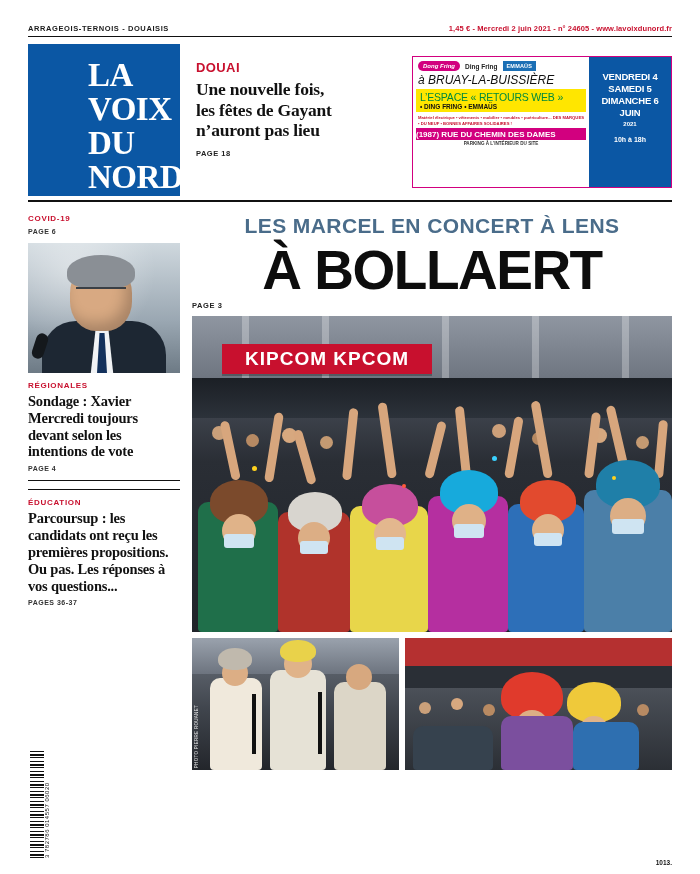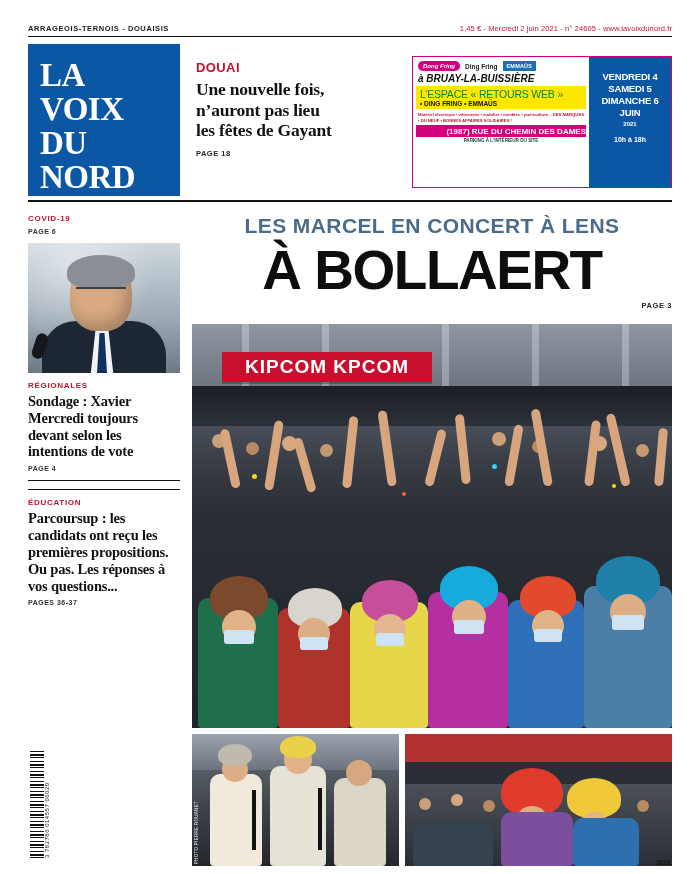--- a/index.html
+++ b/index.html
@@ -30,21 +30,21 @@
     width: 644px;
     display: flex;
     justify-content: space-between;
     align-items: baseline;
     font-size: 7.5px;
     letter-spacing: 0.6px;
     font-weight: bold;
     color: #1a1a1a;
   }
   .topstrip .right {
-    font-weight: normal;
+    font-weight: bold;
     letter-spacing: 0.1px;
     color: #c8102e;
   }
   .topline {
     position: absolute;
     left: 28px;
     top: 36px;
     width: 644px;
     height: 1px;
     background: #111;
@@ -61,20 +61,21 @@
     color: #fff;
     box-sizing: border-box;
     padding: 14px 10px 10px 12px;
   }
   .masthead .line {
     font-family: "Liberation Serif", serif;
     font-weight: bold;
     font-size: 33px;
     line-height: 1.03;
     letter-spacing: -0.5px;
+    margin-left: 48px;
   }
 
   
   .teaser {
     position: absolute;
     left: 196px;
     top: 60px;
     width: 200px;
   }
   .teaser .kicker {
@@ -140,22 +141,22 @@
   }
   .brand-box {
     background: #1b6fb5;
     color: #fff;
     font-size: 5.5px;
     font-weight: bold;
     padding: 2px 4px;
     letter-spacing: 0.2px;
   }
   .advert .line1 {
-    font-size: 10px;
-    font-weight: bold;
+    font-size: 12px;
+    font-weight: normal;
     color: #111;
     padding: 0 5px;
     font-style: italic;
   }
   .advert .band {
     background: #ffe600;
     margin: 2px 3px;
     padding: 2px 4px;
   }
   .advert .band .l2 {
@@ -181,21 +182,21 @@
     color: #c8102e;
     padding: 1px 5px;
     line-height: 1.35;
     font-weight: bold;
   }
   .advert .addr {
     background: #d2007f;
     color: #fff;
     font-size: 8px;
     font-weight: bold;
-    text-align: right;
+    text-align: left;
     padding: 2px 0 1px;
     margin: 1px 3px 0;
   }
   .advert .addr2 {
     font-size: 4.6px;
     color: #333;
     text-align: center;
     font-weight: bold;
     padding-top: 1px;
   }
@@ -386,34 +387,34 @@
     font-family: "Liberation Sans", sans-serif;
     font-weight: bold;
     font-size: 55px;
     line-height: 0.96;
     letter-spacing: -1.5px;
     color: #0d0d0d;
     margin-top: 6px;
   }
   .bigtitle .l2 { display: block; }
   .main-page {
-    text-align: right;
+    text-align: left;
     font-size: 7.5px;
     font-weight: bold;
     letter-spacing: 0.6px;
     margin-top: 4px;
     color: #222;
   }
 
   
   .photo-main {
     position: relative;
     width: 480px;
-    height: 404px;
-    margin-top: 14px;
+    height: 316px;
+    margin-top: 6px;
     overflow: hidden;
     background: #2b2f36;
   }
   .photo-row {
     display: flex;
     gap: 6px;
     margin-top: 6px;
   }
   .photo-small {
     position: relative;
@@ -522,22 +523,22 @@
   <div class="masthead">
     <div class="line">LA VOIX</div>
     <div class="line">DU</div>
     <div class="line">NORD</div>
   </div>
 
   <div class="teaser">
     <div class="kicker">DOUAI</div>
     <div class="head">
       <div>Une nouvelle fois,</div>
+      <div>les fêtes de Gayant</div>
       <div>n’auront pas lieu</div>
-      <div>les fêtes de Gayant</div>
     </div>
     <div class="page">PAGE 18</div>
   </div>
 
   <div class="advert">
     <div class="adleft">
       <div class="brands">
         <span class="brand-pill">Dong Fring</span>
         <span class="brand-txt">Ding Fring</span>
         <span class="brand-box">EMMAÜS</span>

